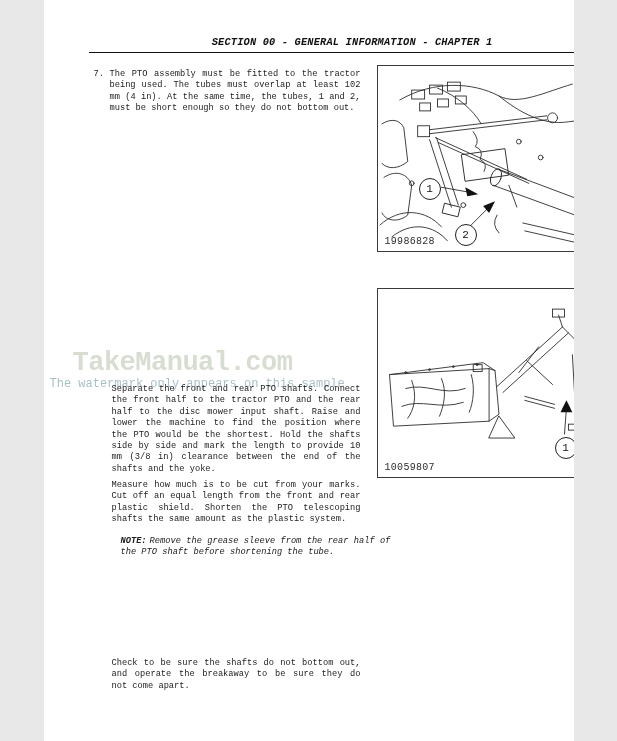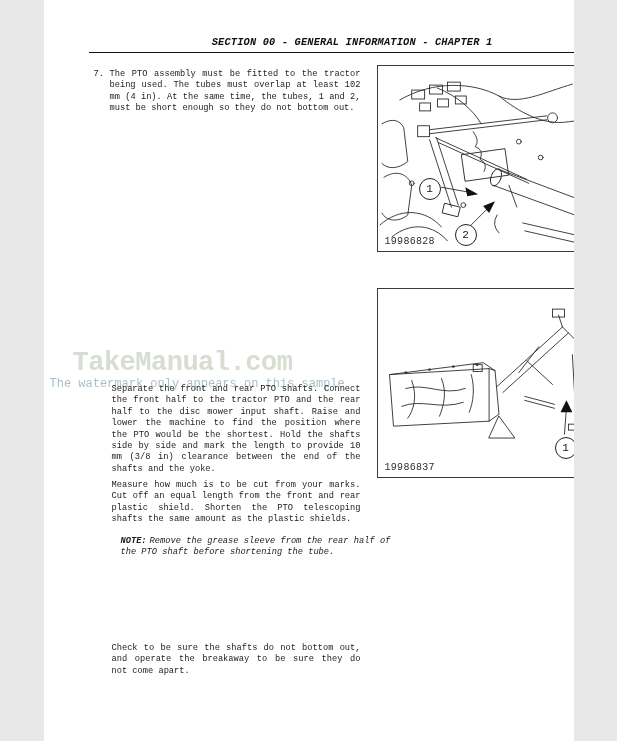--- a/index.html
+++ b/index.html
@@ -32,21 +32,21 @@
     font-size:8.7px;line-height:11.4px;color:#1c1c1c;
   }
   .list7{left:50px;top:69px;width:267px;padding-left:16px;box-sizing:border-box;}
   .list7 .marker{position:absolute;left:0;top:0;}
   .p-assembly{left:68px;top:289px;width:249px;}
   .note1{left:47px;top:338px;width:270px;font-style:italic;}
   .p-separate{left:68px;top:376px;width:249px;margin-top:8px;}
   .p-measure{left:68px;top:480px;width:249px;}
   .note2{left:47px;top:536px;width:270px;font-style:italic;margin-left:30px;}
   .p-burrs{left:68px;top:573px;width:249px;}
-  .p-check{left:68px;top:643px;width:249px;}
+  .p-check{left:68px;top:658px;width:249px;}
   .note-label{font-weight:bold;margin-right:3px;}
   
   .fig{
     position:absolute;left:333px;width:243px;background:#fff;
     border:1px solid #3a3a3a;box-sizing:border-box;
   }
   .fig4{top:65px;height:187px;}
   .fig5{top:288px;height:190px;}
   .fig svg.art{position:absolute;left:0;top:0;width:100%;height:100%;}
   .photo-id{
@@ -80,21 +80,21 @@
 
   <div class="txt list7">
     <span class="marker">7.</span>
     <span>The PTO assembly must be fitted to the tractor being used. The tubes must overlap at least 102 mm (4 in). At the same time, the tubes, 1 and 2, must be short enough so they do not bottom out.</span>
   </div>
 
 
 
   <div class="txt p-separate">Separate the front and rear PTO shafts. Connect the front half to the tractor PTO and the rear half to the disc mower input shaft. Raise and lower the machine to find the position where the PTO would be the shortest. Hold the shafts side by side and mark the length to provide 10 mm (3/8 in) clearance between the end of the shafts and the yoke.</div>
 
-  <div class="txt p-measure">Measure how much is to be cut from your marks. Cut off an equal length from the front and rear plastic shield. Shorten the PTO telescoping shafts the same amount as the plastic shields.</div>
+  <div class="txt p-measure">Measure how much is to be cut from your marks. Cut off an equal length from the front and rear plastic shield. Shorten the PTO telescoping shafts the same amount as the plastic system.</div>
 
   <div class="txt note2">
     <span class="note-label">NOTE:</span><span>Remove the grease sleeve from the rear half of the PTO shaft before shortening the tube.</span>
   </div>
 
 
   <div class="txt p-check">Check to be sure the shafts do not bottom out, and operate the breakaway to be sure they do not come apart.</div>
 
   <div class="fig fig4">
     <svg class="art" viewBox="0 0 243 186">
@@ -186,17 +186,17 @@
         <path d="M148 108 L178 116"></path>
         <path d="M148 112 L178 120"></path>
         <path d="M122 128 L138 150 L112 150 Z"></path>
         <path d="M188 146 L190 120"></path>
       </g>
       <g fill="#111" stroke="none">
         <polygon points="190,112 184,124 196,124"></polygon>
       </g>
     </svg>
     <div class="callout f5-c1">1</div>
-    <div class="photo-id">19986837</div>
+    <div class="photo-id">10059807</div>
   </div>
   <div class="fig-num num5">5</div>
 
 </div>
 
 </body></html>

